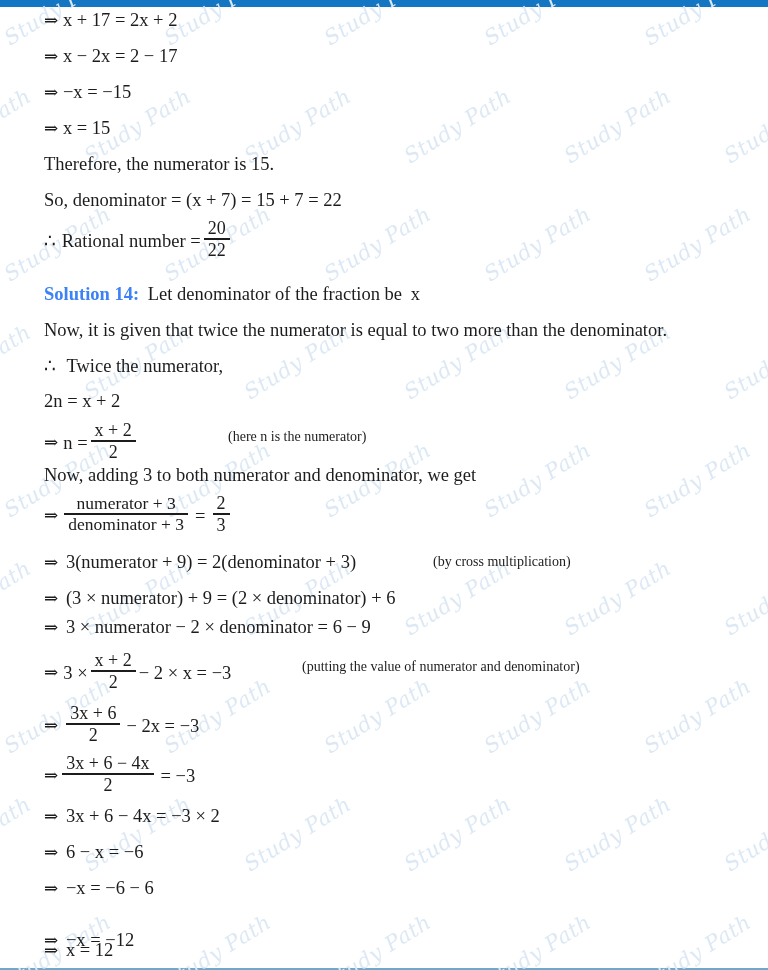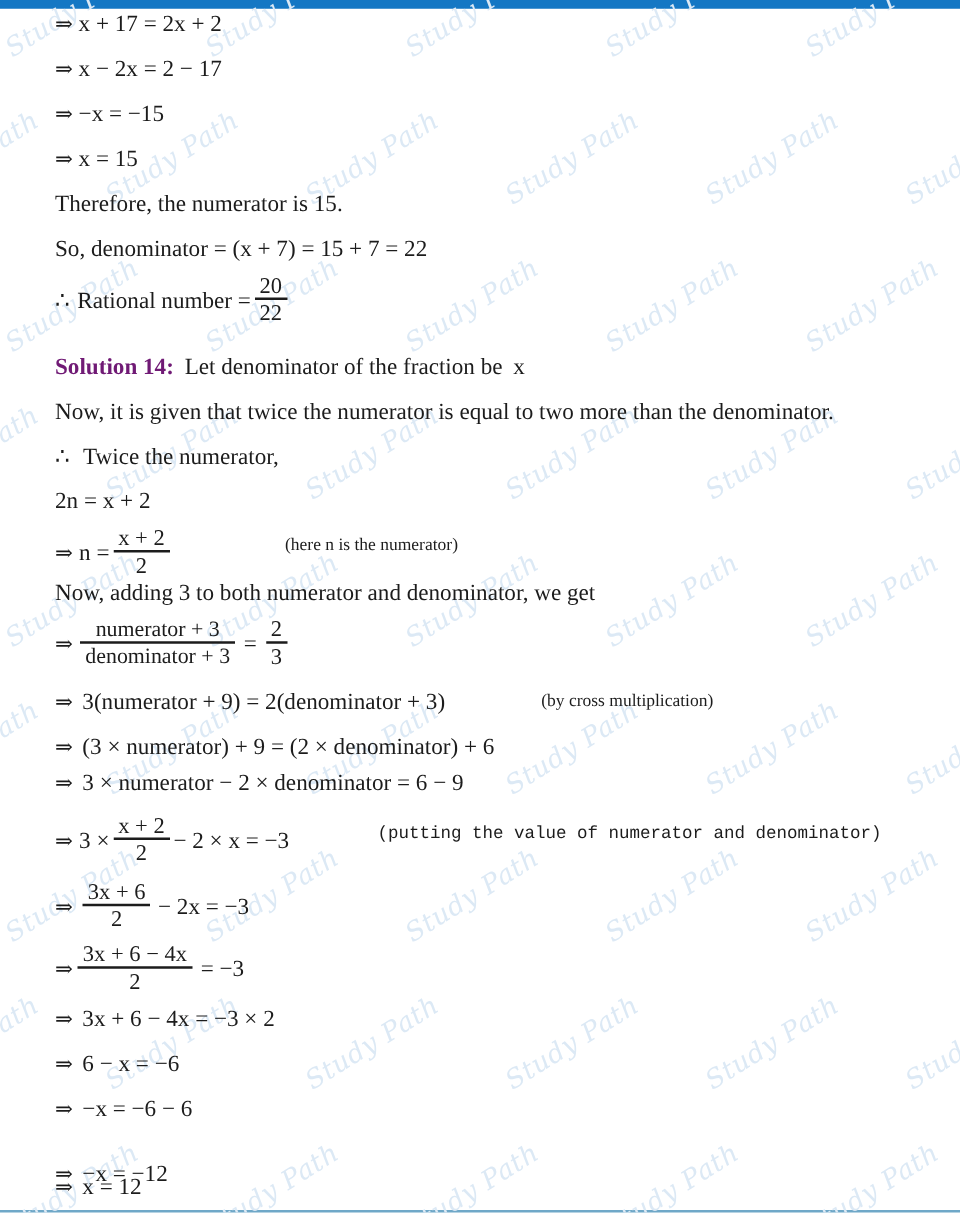--- a/index.html
+++ b/index.html
@@ -57,21 +57,21 @@
   .line {
     position: absolute;
     left: 44px;
     white-space: nowrap;
     font-size: 18.5px;
     line-height: 1;
   }
   .arrow { font-size: 17px; }
   .mi { font-family: "Liberation Serif", serif; }
   .sol-label {
-    color: #701a75;
+    color: #3b82f6;
     font-weight: bold;
   }
   .paren {
     position: absolute;
     white-space: nowrap;
     font-size: 14px;
   }
 
   
   .frac {
@@ -258,21 +258,21 @@
   <div class="line eqrow" style="top:645px;">
     <span class="arrow">⇒</span>
     <span style="margin-left:5px;">3 ×</span>
     <span class="frac">
       <span class="num mi">x + 2</span>
       <span class="bar"></span>
       <span class="den">2</span>
     </span>
     <span class="mi">− 2 × x = −3</span>
   </div>
-  <div class="paren" style="top:652px; left:302px;font-family:Liberation Mono, monospace;">(putting the value of numerator and denominator)</div>
+  <div class="paren" style="top:652px; left:302px;">(putting the value of numerator and denominator)</div>
 
   <div class="line eqrow" style="top:698px;">
     <span class="arrow">⇒</span>
     <span class="frac" style="margin-left:8px;">
       <span class="num mi">3x + 6</span>
       <span class="bar"></span>
       <span class="den">2</span>
     </span>
     <span class="mi" style="margin-left:3px;">− 2x = −3</span>
   </div>

